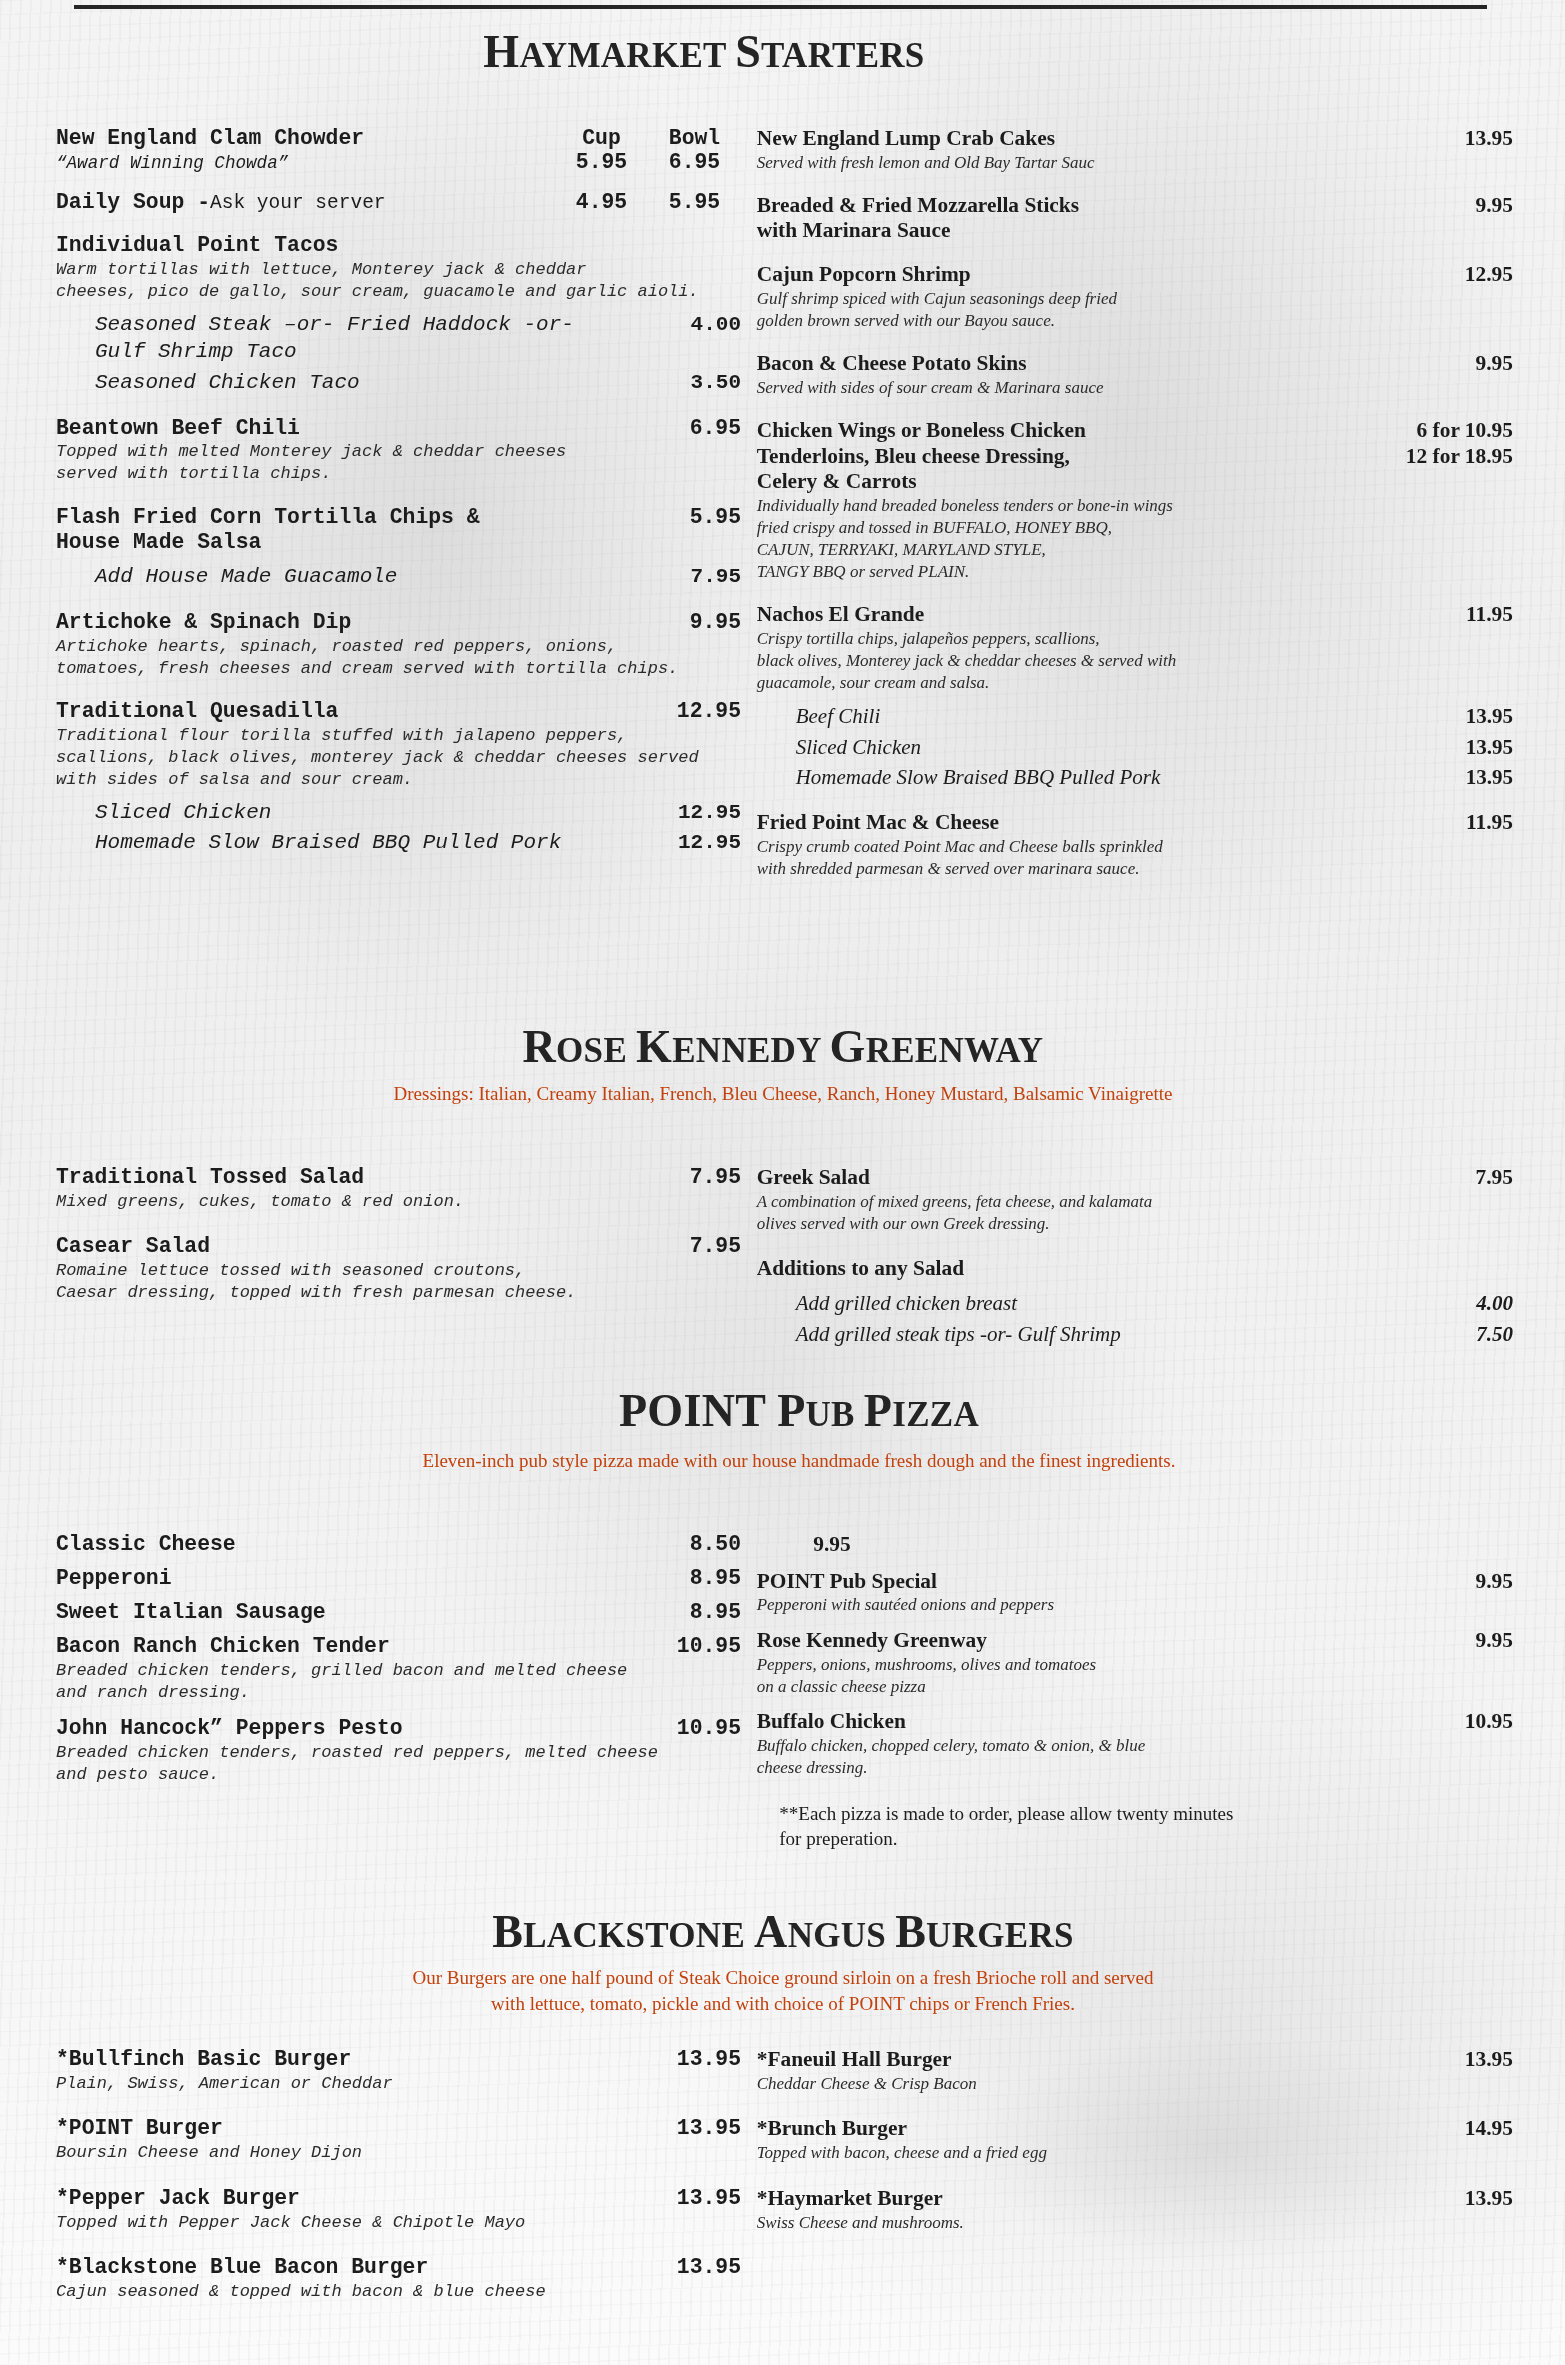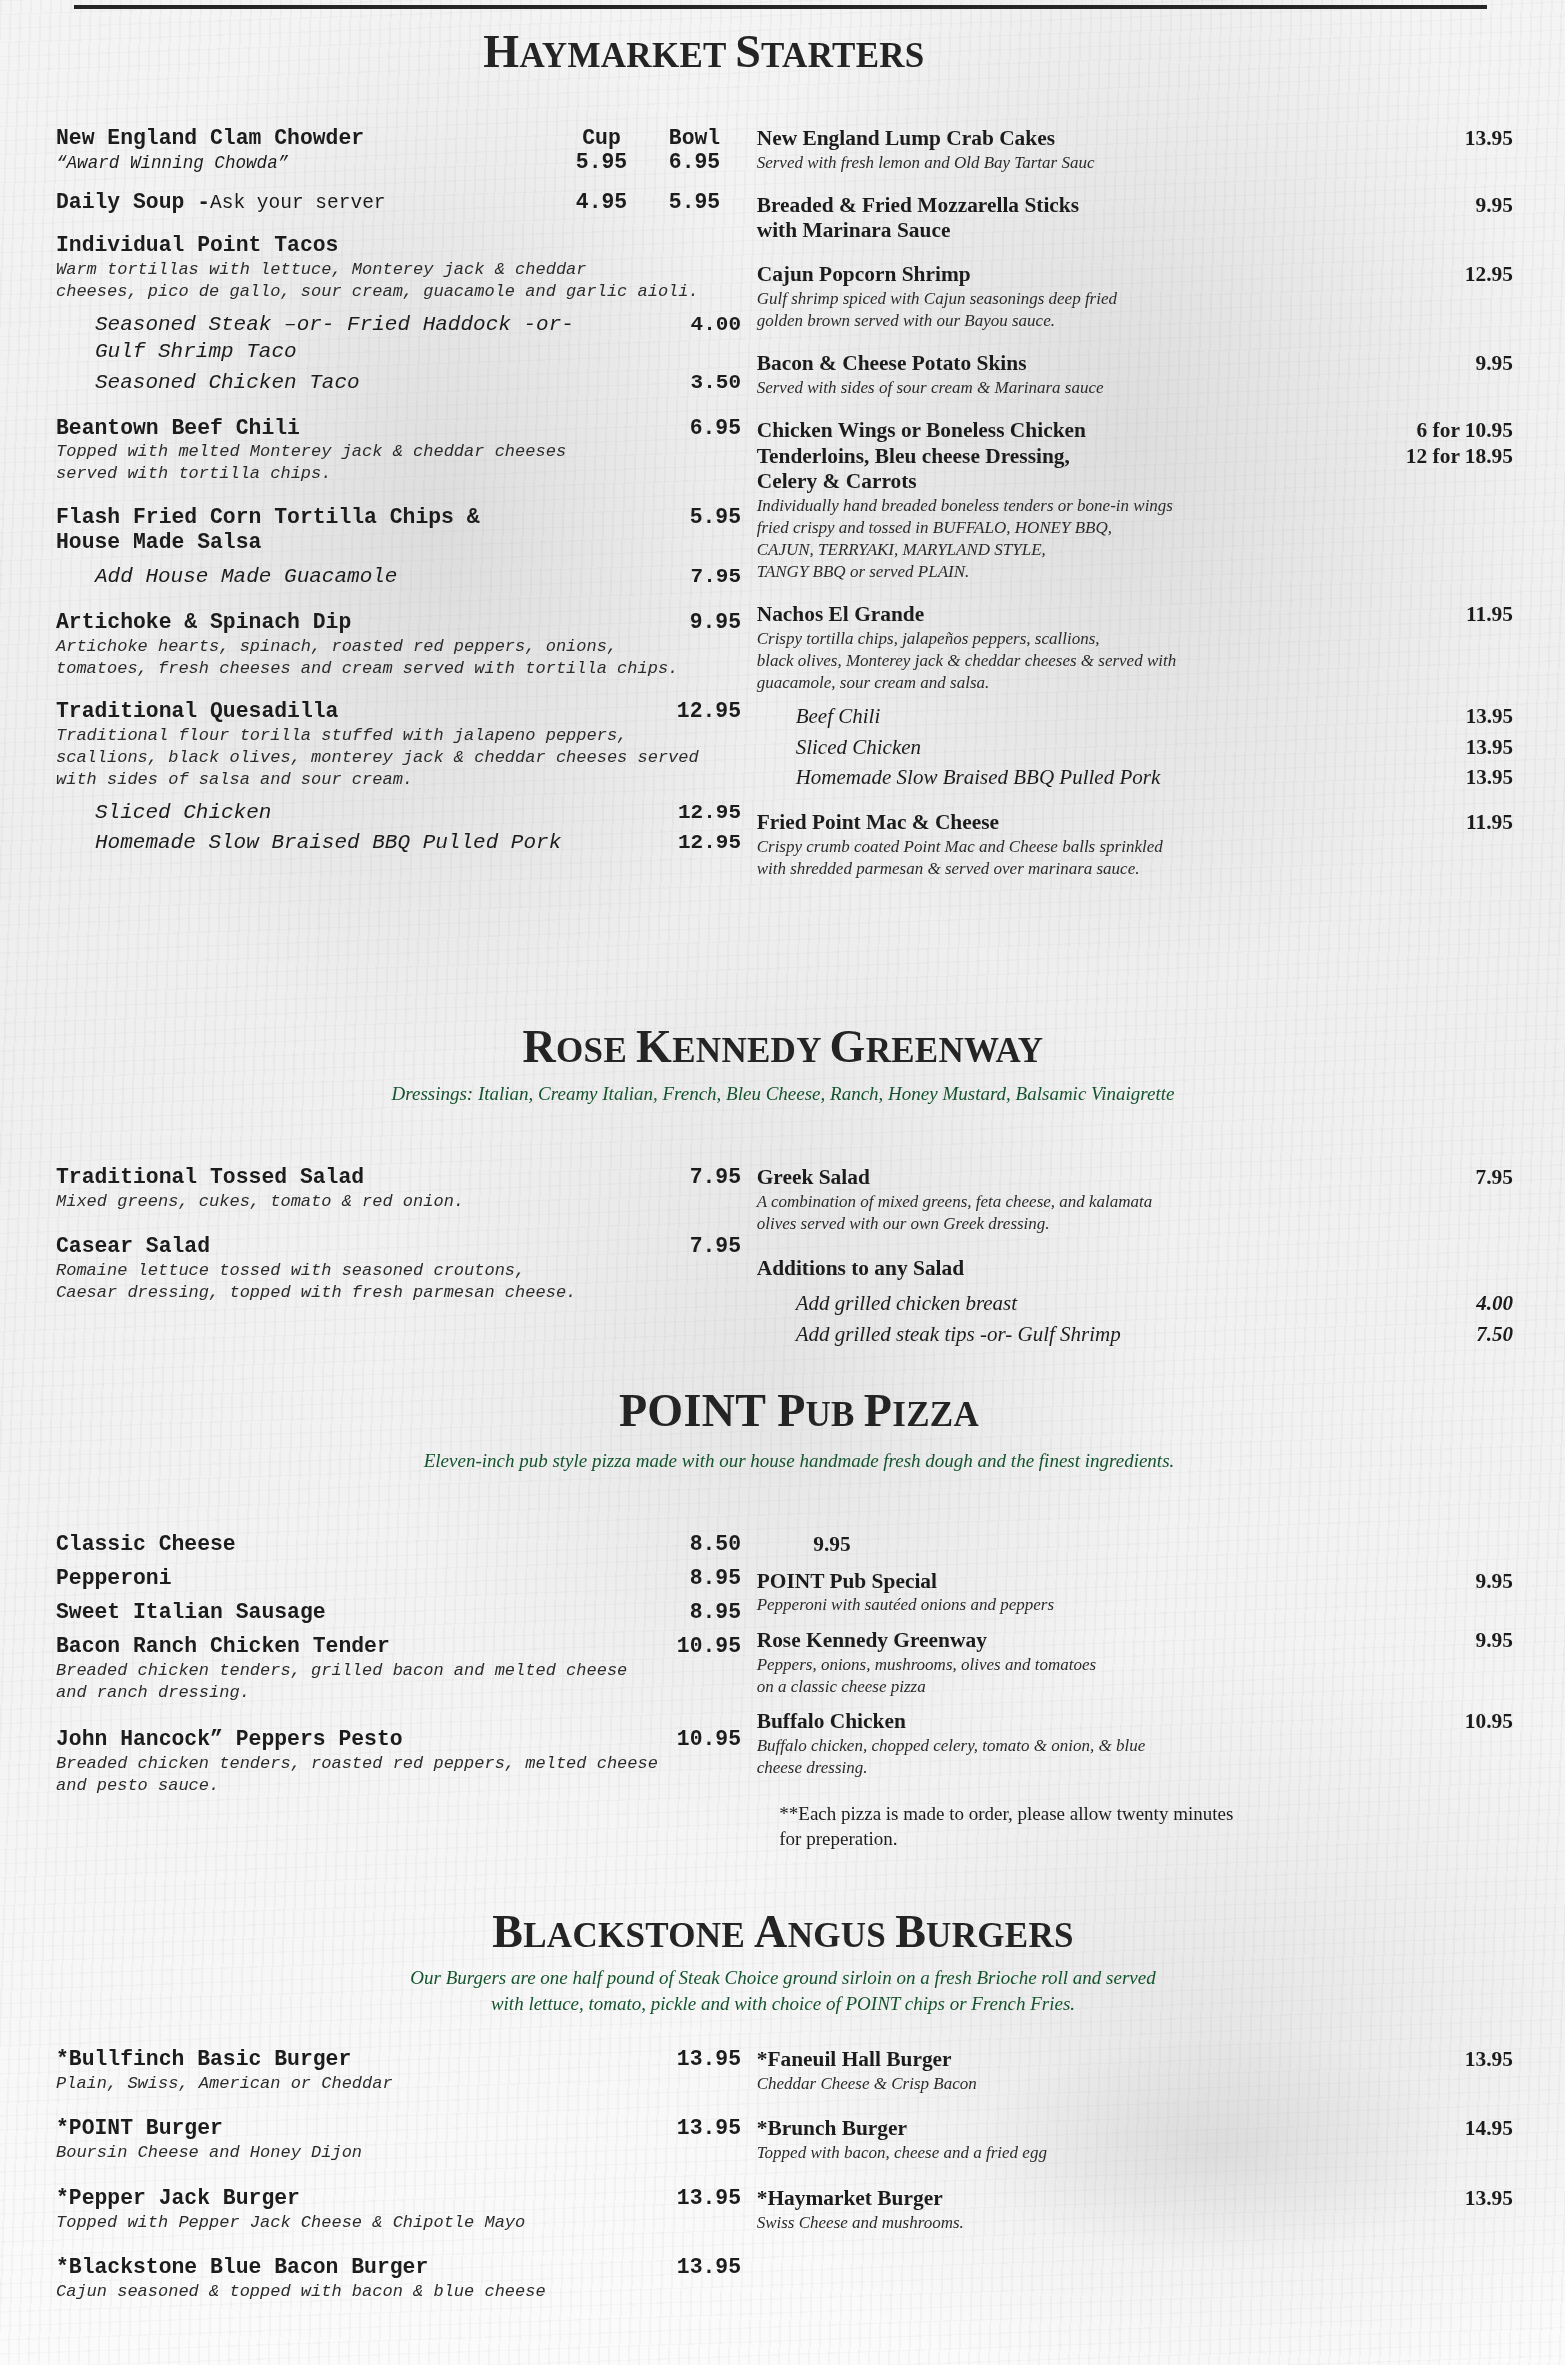--- a/index.html
+++ b/index.html
@@ -54,23 +54,22 @@
     font-weight: bold;
     color: #242424;
     letter-spacing: 0.3px;
     line-height: 1.0;
   }
   .section-title .cap  { font-size: 46px; }
   .section-title .small{ font-size: 35px; }
 
   .section-sub {
     text-align: center;
-    font-style: italic;
     font-size: 19px;
-    color: #14532d;
+    color: #c2410c;
     line-height: 1.35;
   }
 
   
   .cols {
     display: flex;
     gap: 0px;
   }
   .col-left  { width: 741px; padding-left: 56px; box-sizing: border-box; font-family: Liberation Mono, monospace; }
   .col-right { width: 772px; padding-left: 15.7px; box-sizing: border-box; }
@@ -405,21 +404,21 @@
                 <div class="item-name">Pepperoni</div>
                 <div class="item-price price-w">8.95</div>
               </div>
             </div>
             <div class="item" style="margin-bottom: 8.8px;">
               <div class="item-row">
                 <div class="item-name">Sweet Italian Sausage</div>
                 <div class="item-price price-w">8.95</div>
               </div>
             </div>
-            <div class="item" style="margin-bottom: 23px;">
+            <div class="item" style="margin-bottom: 12px;">
               <div class="item-row">
                 <div class="item-name">Bacon Ranch Chicken Tender</div>
                 <div class="item-price price-w">10.95</div>
               </div>
               <div class="item-desc">Breaded chicken tenders, grilled bacon and melted cheese
 and ranch dressing.</div>
             </div>
             <div class="item" style="margin-bottom: 8.8px;">
               <div class="item-row">
                 <div class="item-name">John Hancock” Peppers Pesto</div>

